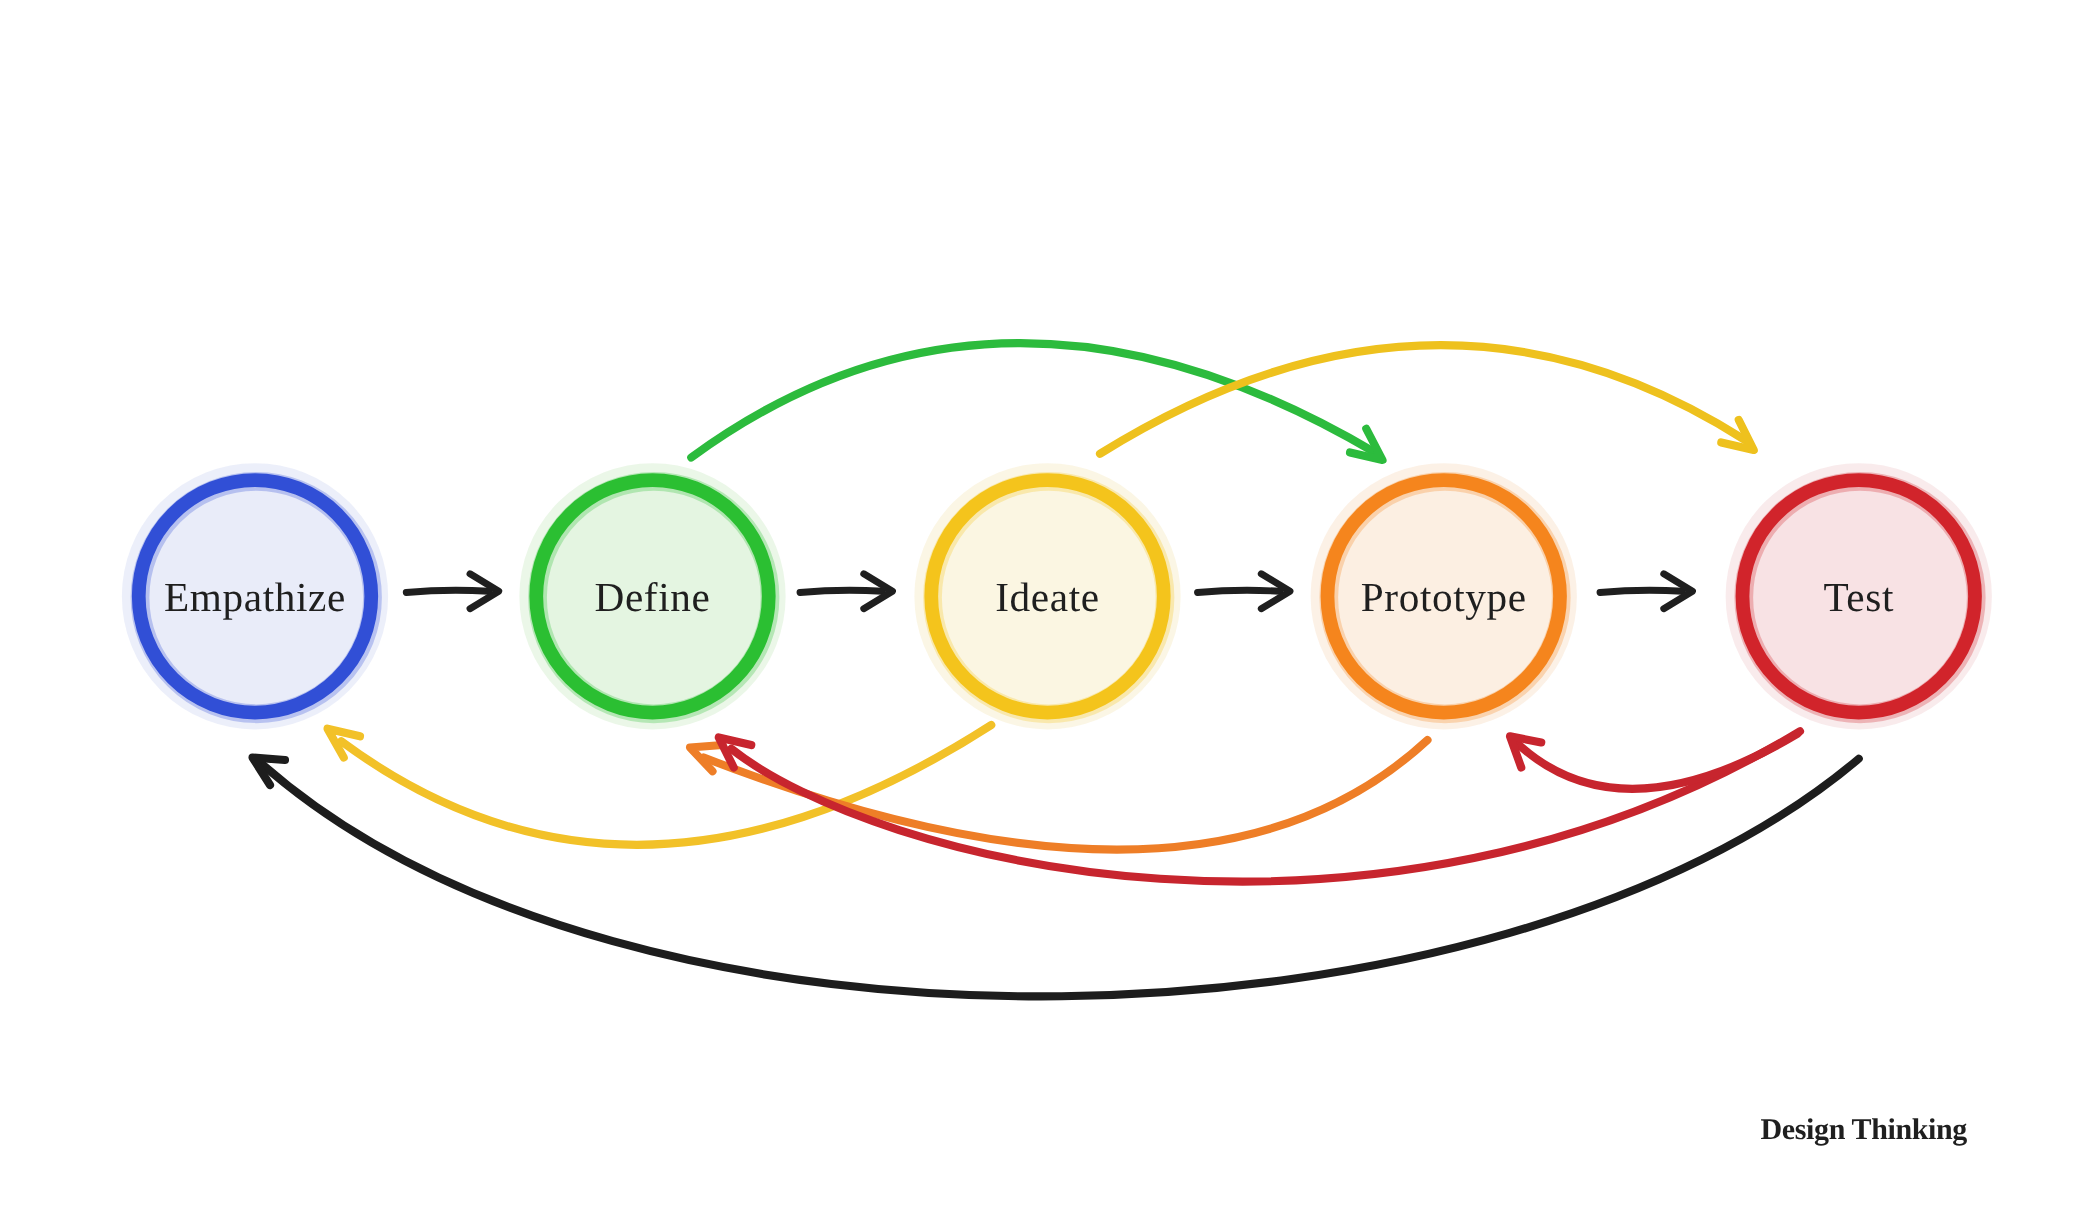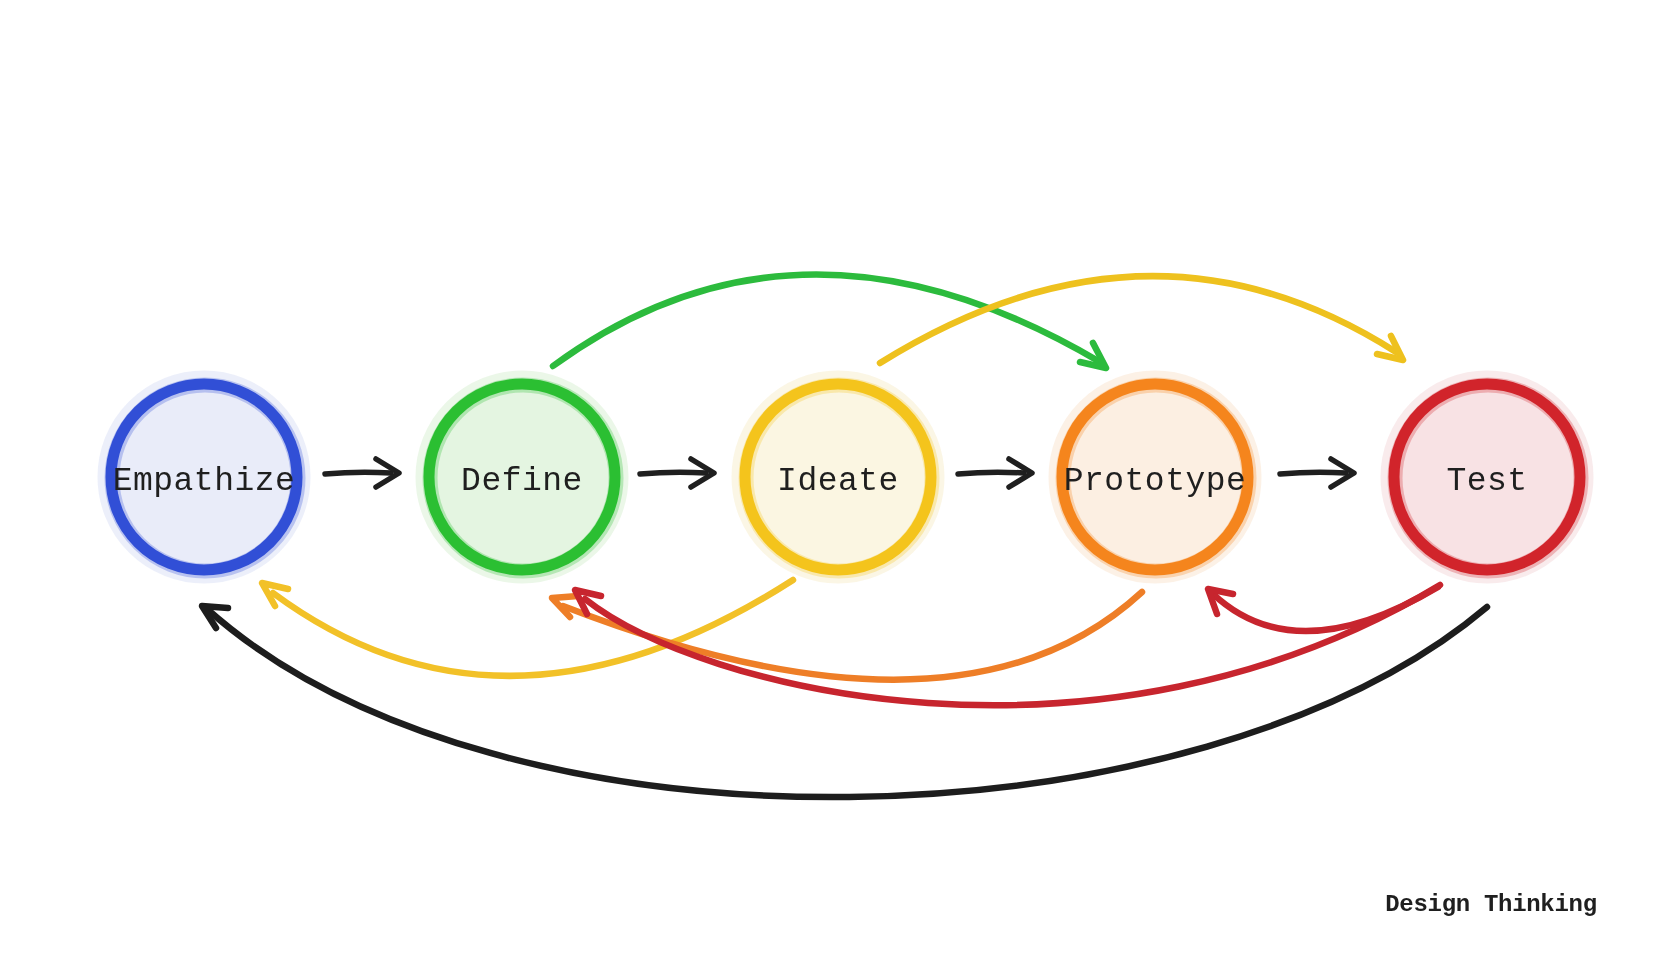--- a/index.html
+++ b/index.html
@@ -2,21 +2,21 @@
 <html><head>
 <meta charset="utf-8">
 <style>
   html, body { margin: 0; padding: 0; background: #ffffff; }
   .canvas {
     position: relative;
     width: 1680px;
     height: 973px;
     background: #ffffff;
     overflow: hidden;
-    font-family: Liberation Mono, monospace;
+    font-family: Liberation Serif, serif;
   }
   svg.diagram { position: absolute; left: 0; top: 0; width: 1680px; height: 973px; }
 
   .curve-shaft, .curve-head {
     fill: none;
     stroke-width: 6.5;
     stroke-linecap: round;
     stroke-linejoin: round;
   }
   .flow-shaft, .flow-head {

